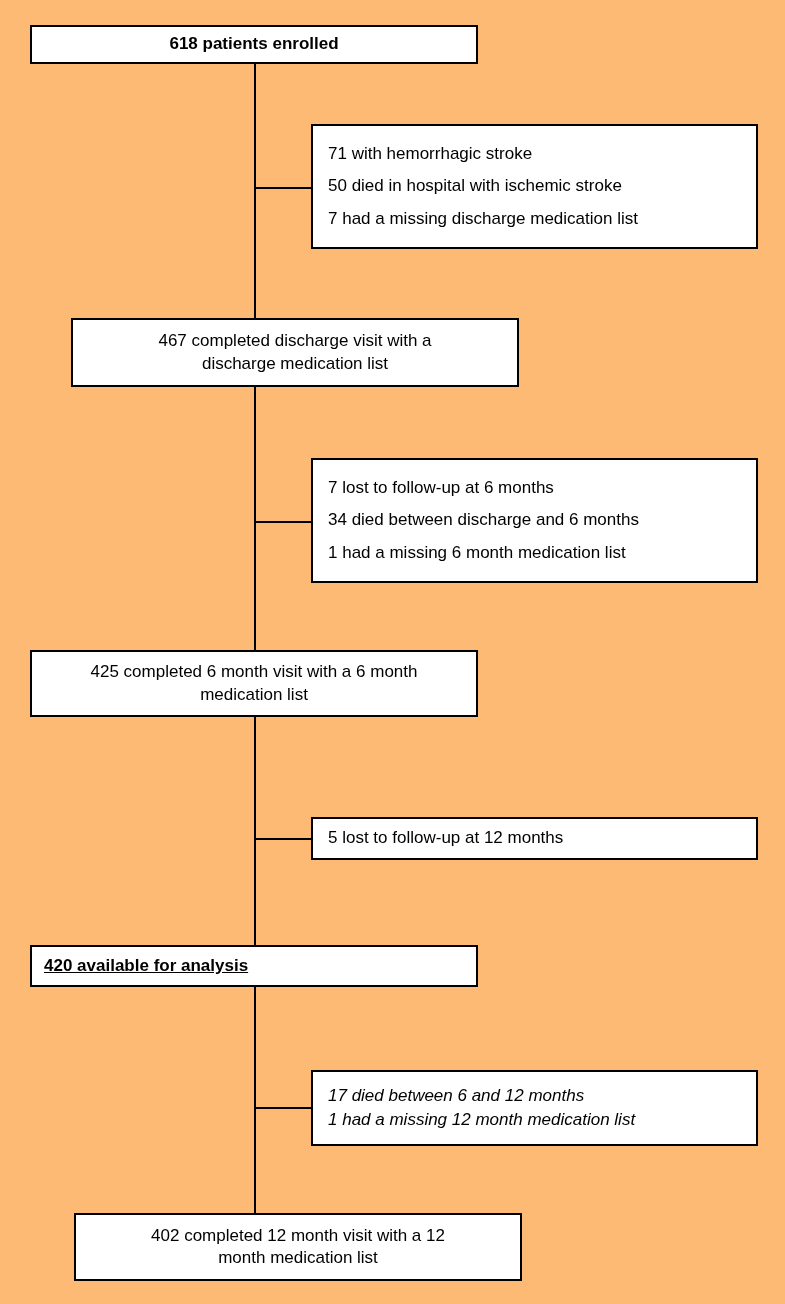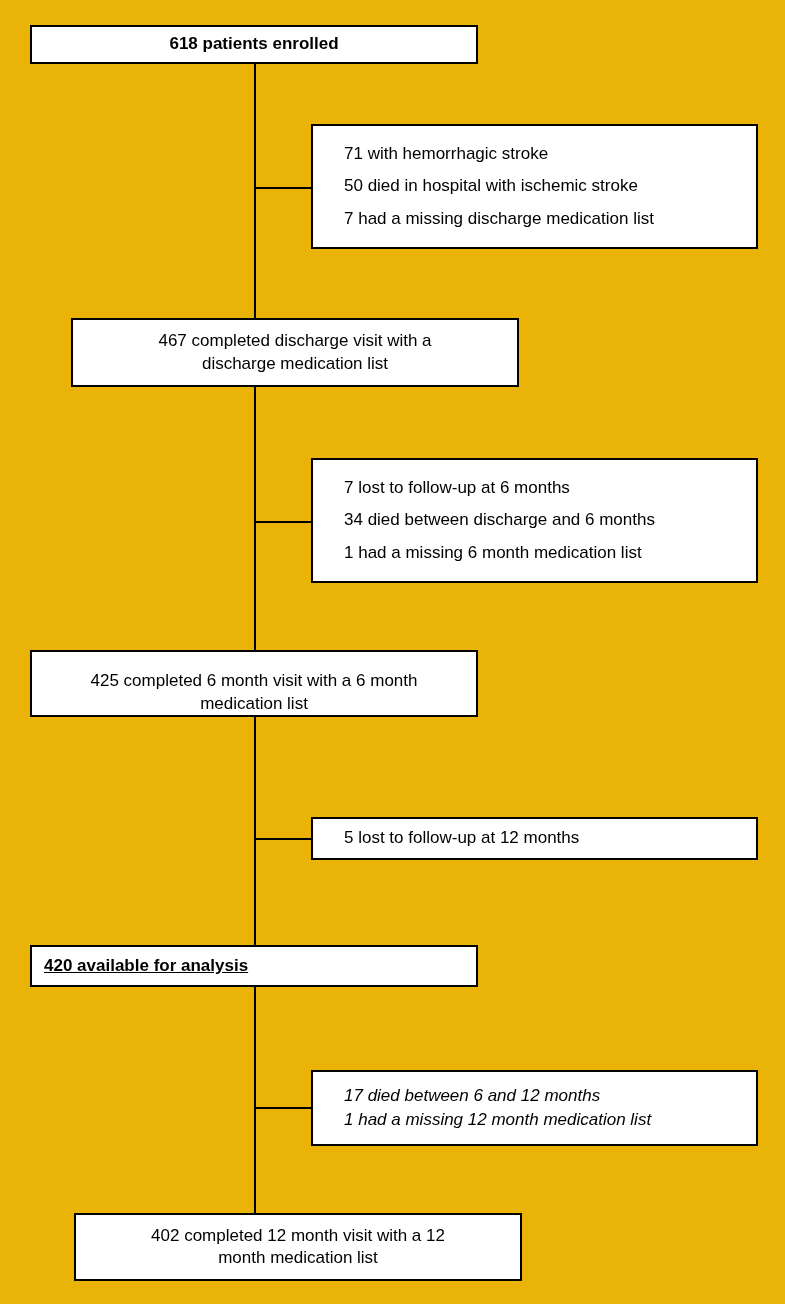--- a/index.html
+++ b/index.html
@@ -8,21 +8,21 @@
     background: #ffffff;
   }
   body {
     font-family: "Liberation Sans", sans-serif;
     color: #000000;
   }
   #flowchart {
     position: relative;
     width: 785px;
     height: 1304px;
-    background: #eab308;
+    background: #fdba74;
     overflow: hidden;
   }
   .node {
     position: absolute;
     box-sizing: border-box;
     border: 2px solid #000000;
     background: #ffffff;
     display: flex;
     flex-direction: column;
     justify-content: center;
@@ -45,21 +45,21 @@
   .node.bold .line {
     font-weight: bold;
   }
   .node.bold-left .line {
     font-weight: bold;
     text-align: left;
     padding-left: 12px;
   }
   
   .node.side {
-    padding-left: 31px;
+    padding-left: 15px;
   }
   .node.side .line {
     text-align: left;
   }
   .node.side.spaced .line {
     margin: 5px 0;
   }
   .node.side.tight .line {
     margin: 1px 0;
   }
@@ -108,21 +108,21 @@
     <div class="line">467 completed discharge visit with a</div>
     <div class="line">discharge medication list</div>
   </div>
 
   <div class="node side spaced" style="left:311px; top:458px; width:447px; height:125px;">
     <div class="line">7 lost to follow-up at 6 months</div>
     <div class="line">34 died between discharge and 6 months</div>
     <div class="line">1 had a missing 6 month medication list</div>
   </div>
 
-  <div class="node main" style="left:30px; top:650px; width:448px; height:67px;justify-content:flex-end;">
+  <div class="node main" style="left:30px; top:650px; width:448px; height:67px;">
     <div class="line">425 completed 6 month visit with a 6 month</div>
     <div class="line">medication list</div>
   </div>
 
   <div class="node side" style="left:311px; top:817px; width:447px; height:43px;">
     <div class="line">5 lost to follow-up at 12 months</div>
   </div>
 
   <div class="node bold-left" style="left:30px; top:945px; width:448px; height:42px;text-decoration:underline;">
     <div class="line">420 available for analysis</div>

